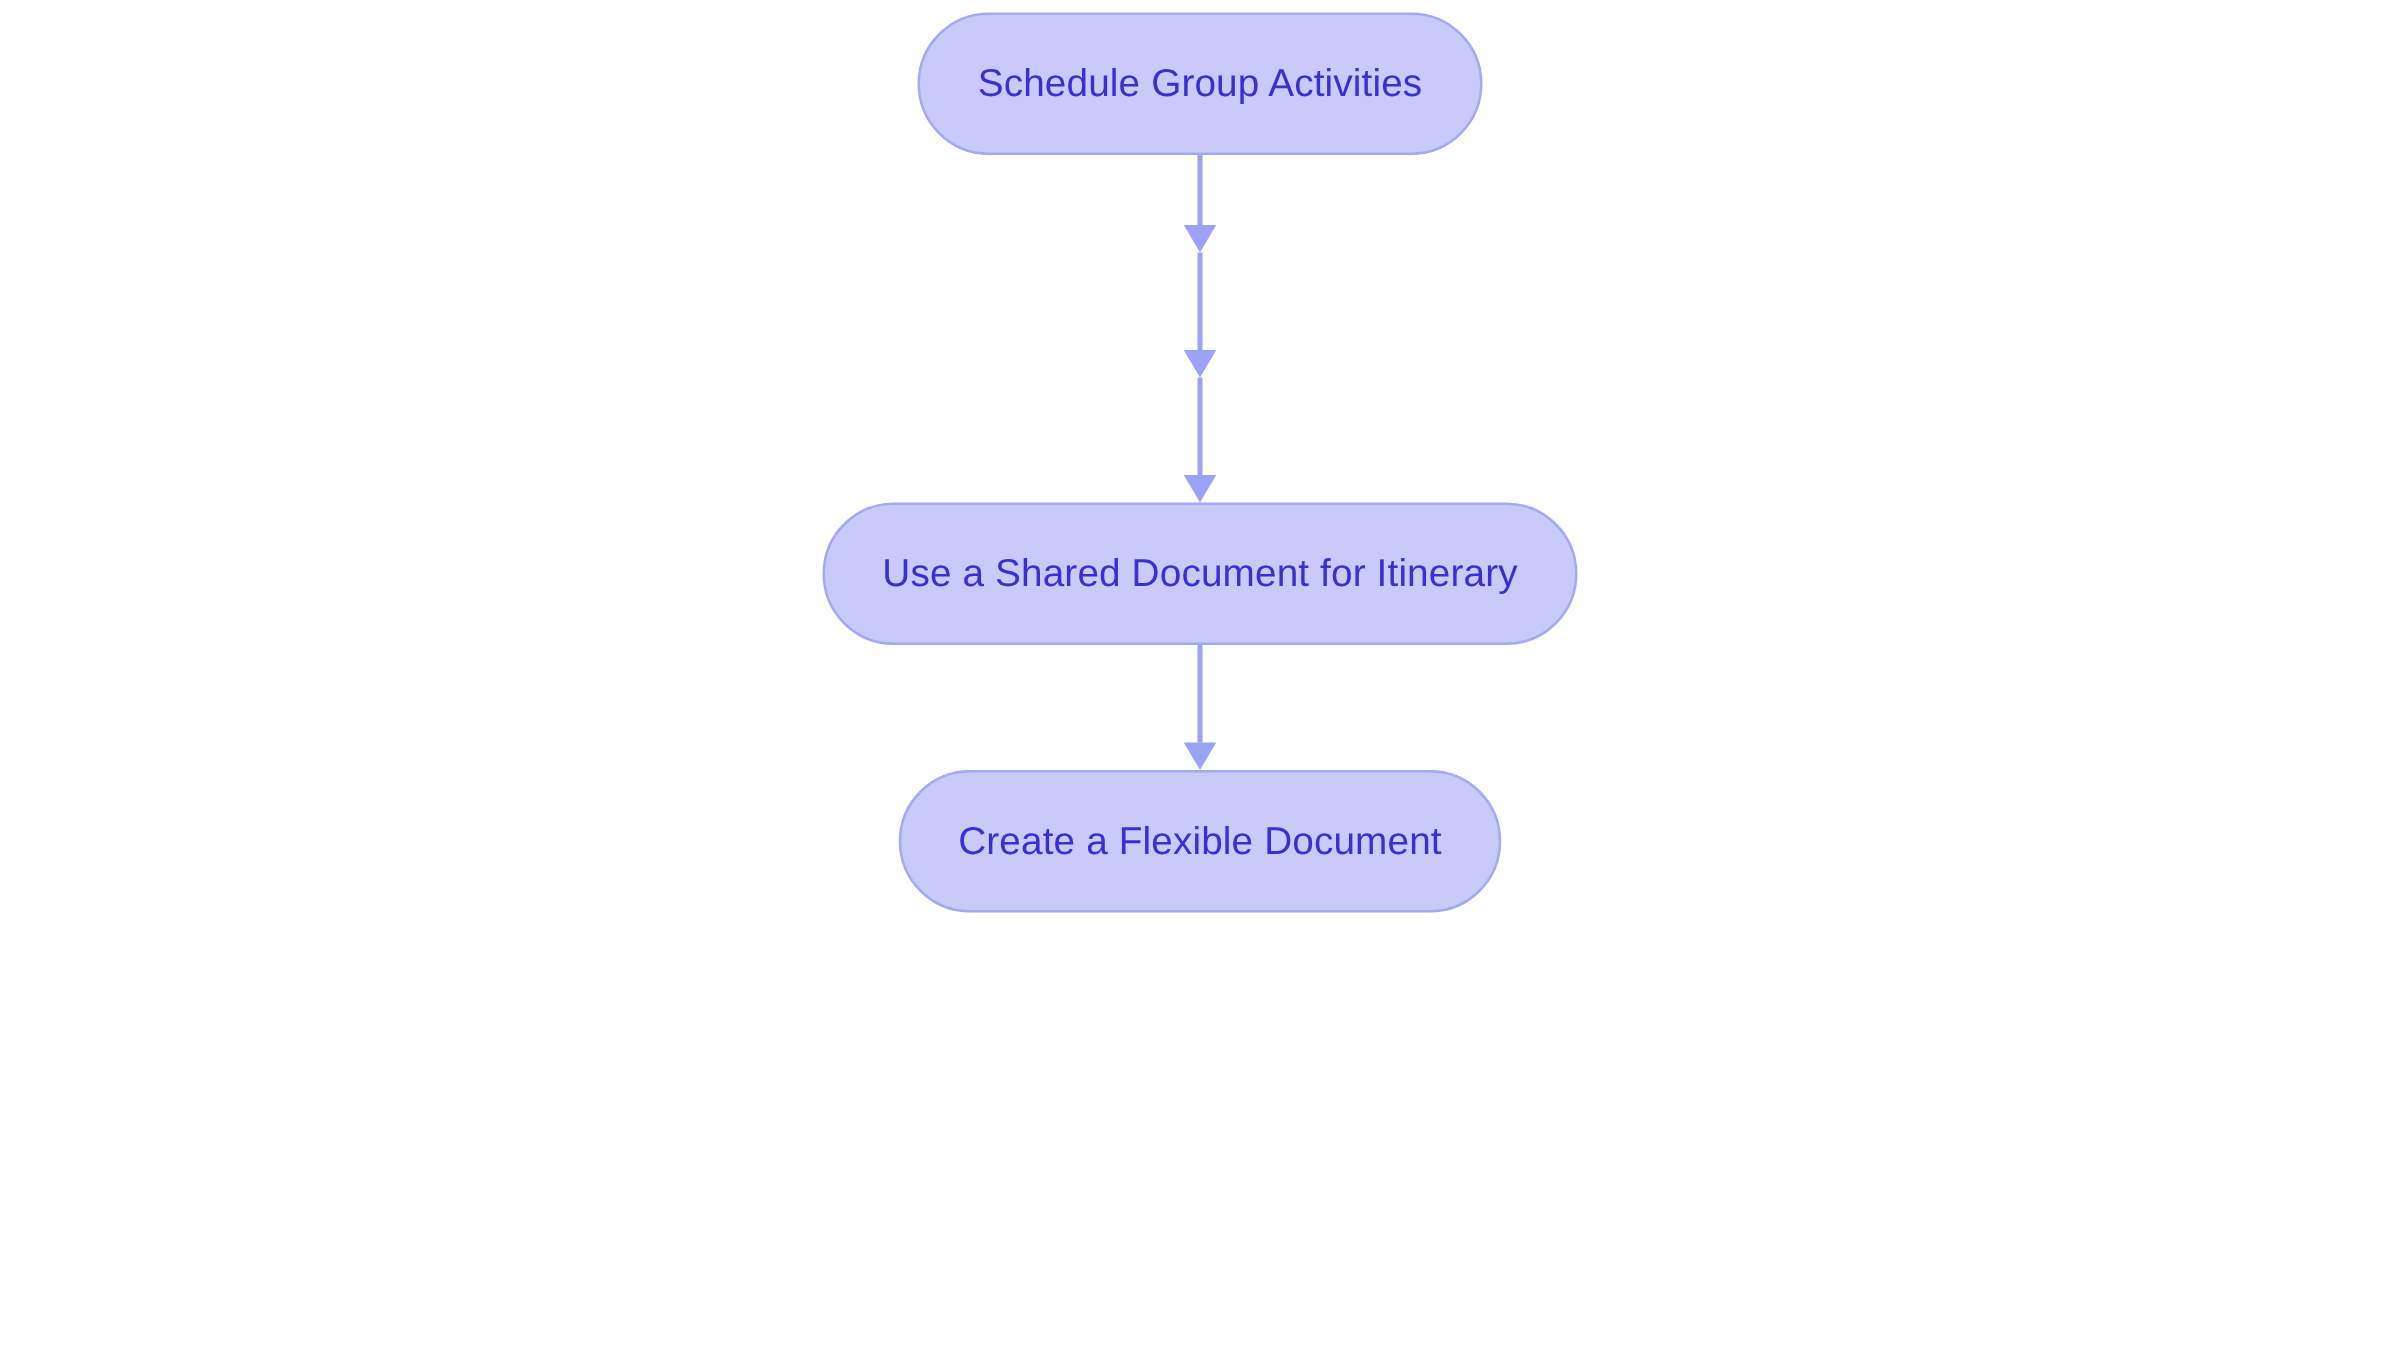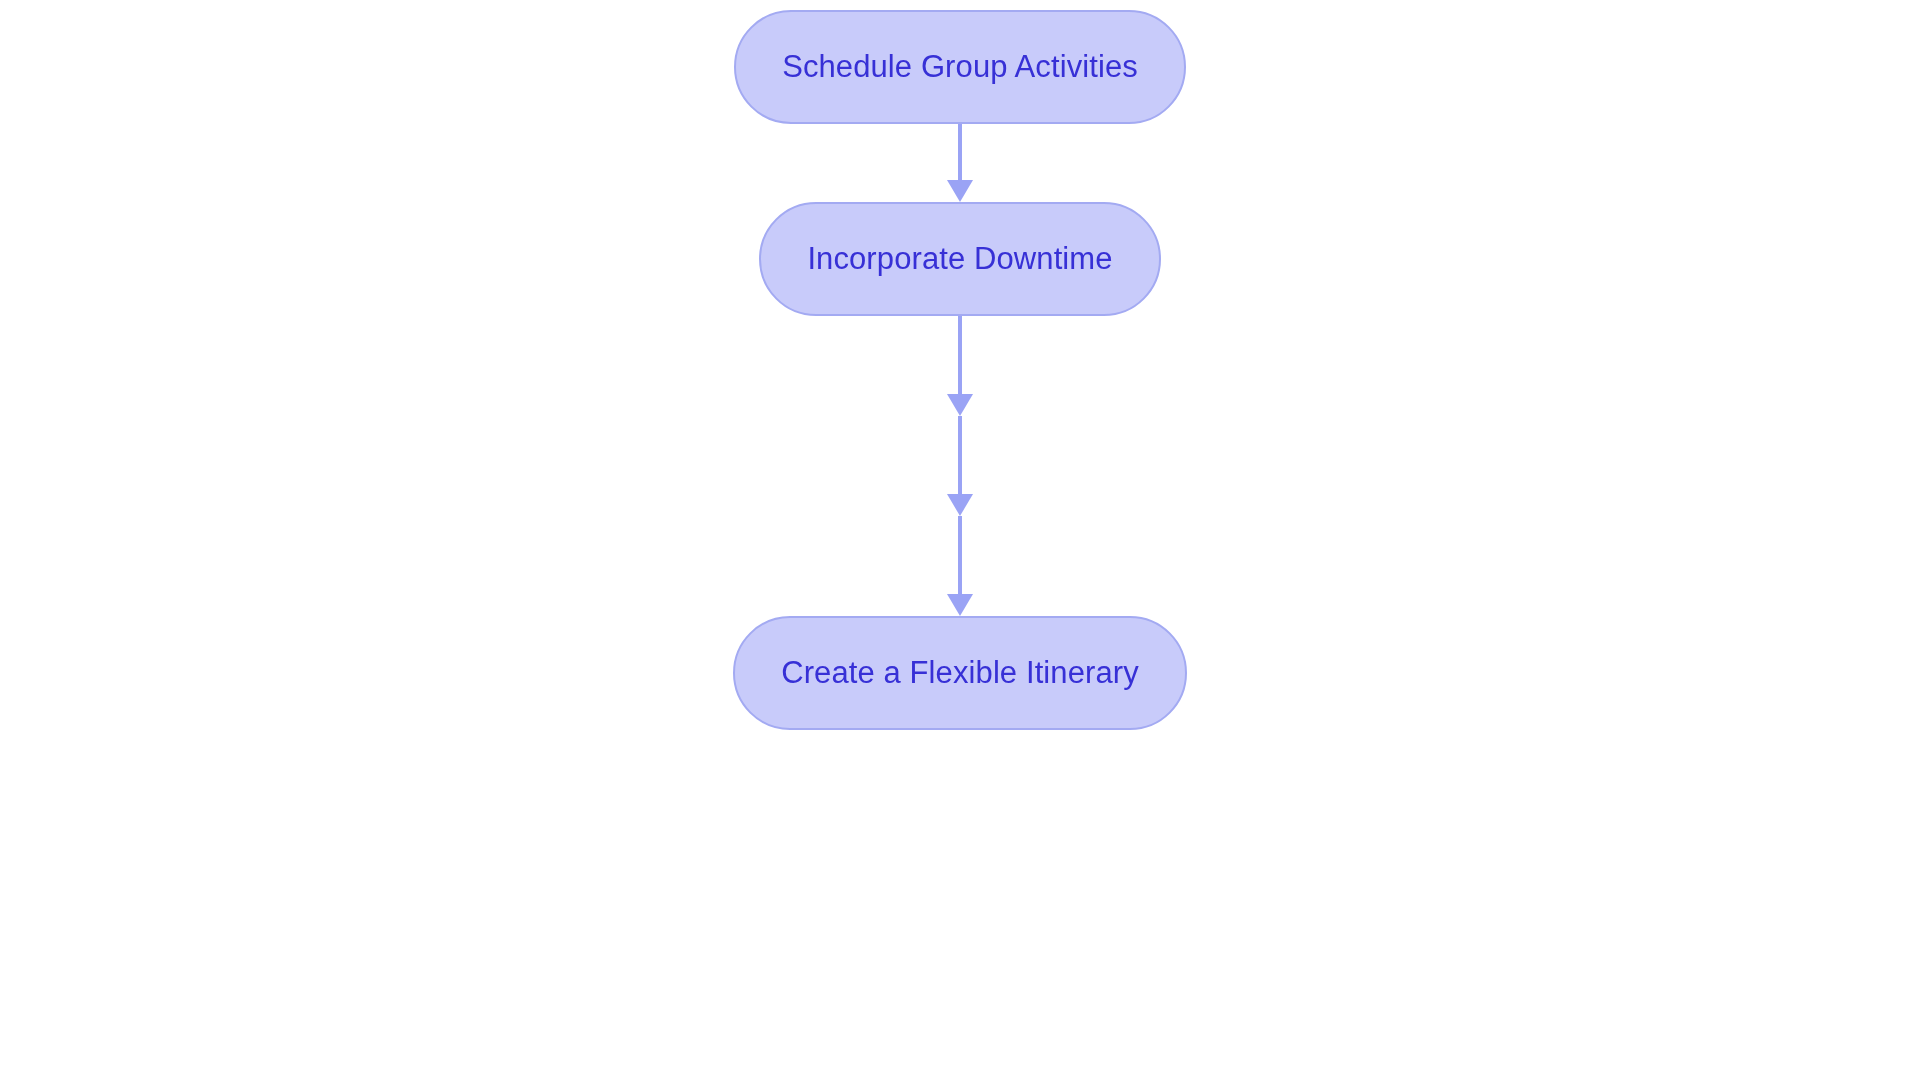--- a/index.html
+++ b/index.html
@@ -81,39 +81,39 @@
 
     <div class="node">
       <span>Schedule Group Activities</span>
     </div>
 
     <div class="connector" style="height:78px">
       <div class="stem"></div>
       <div class="arrowhead"></div>
     </div>
 
-    <div class="node">
-      <span>Incorporate Downtime</span>
-    </div>
-
-    <div class="connector" style="height:100px">
-      <div class="stem"></div>
-      <div class="arrowhead"></div>
-    </div>
-
 
     <div class="connector" style="height:100px">
       <div class="stem"></div>
       <div class="arrowhead"></div>
     </div>
 
 
     <div class="connector" style="height:100px">
       <div class="stem"></div>
       <div class="arrowhead"></div>
     </div>
 
     <div class="node">
-      <span>Create a Flexible Itinerary</span>
+      <span>Use a Shared Document for Itinerary</span>
+    </div>
+
+    <div class="connector" style="height:100px">
+      <div class="stem"></div>
+      <div class="arrowhead"></div>
+    </div>
+
+    <div class="node">
+      <span>Create a Flexible Document</span>
     </div>
 
   </div>
 </div>
 
 </body></html>

